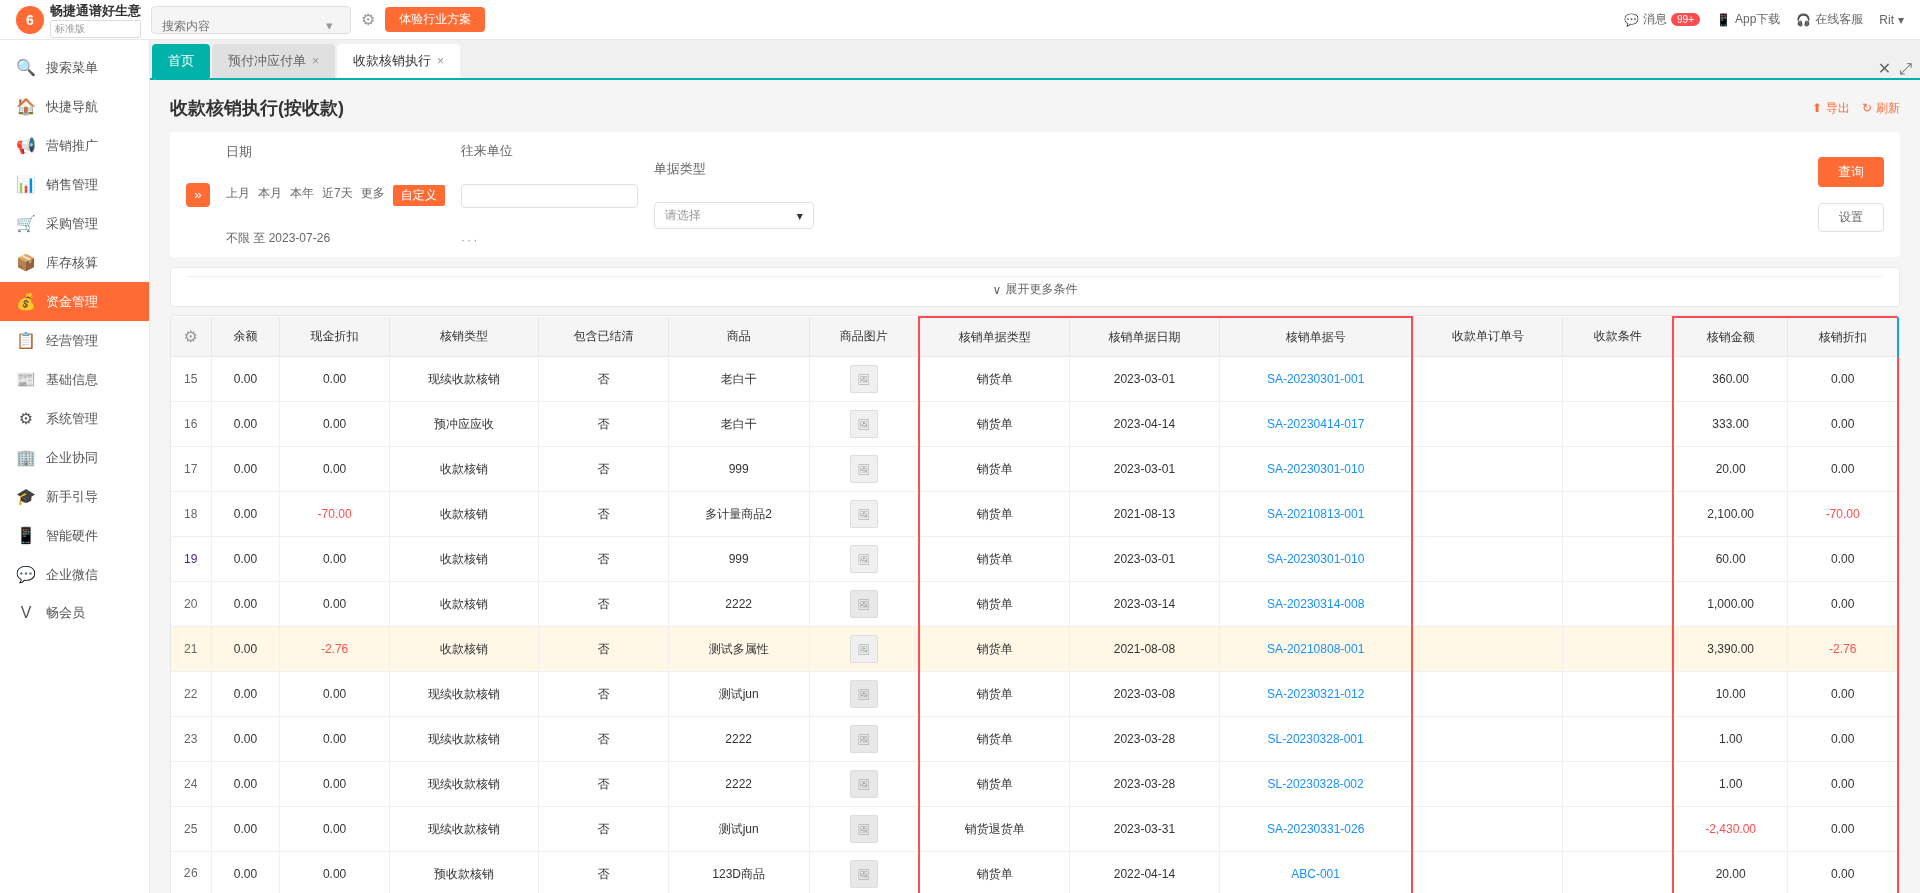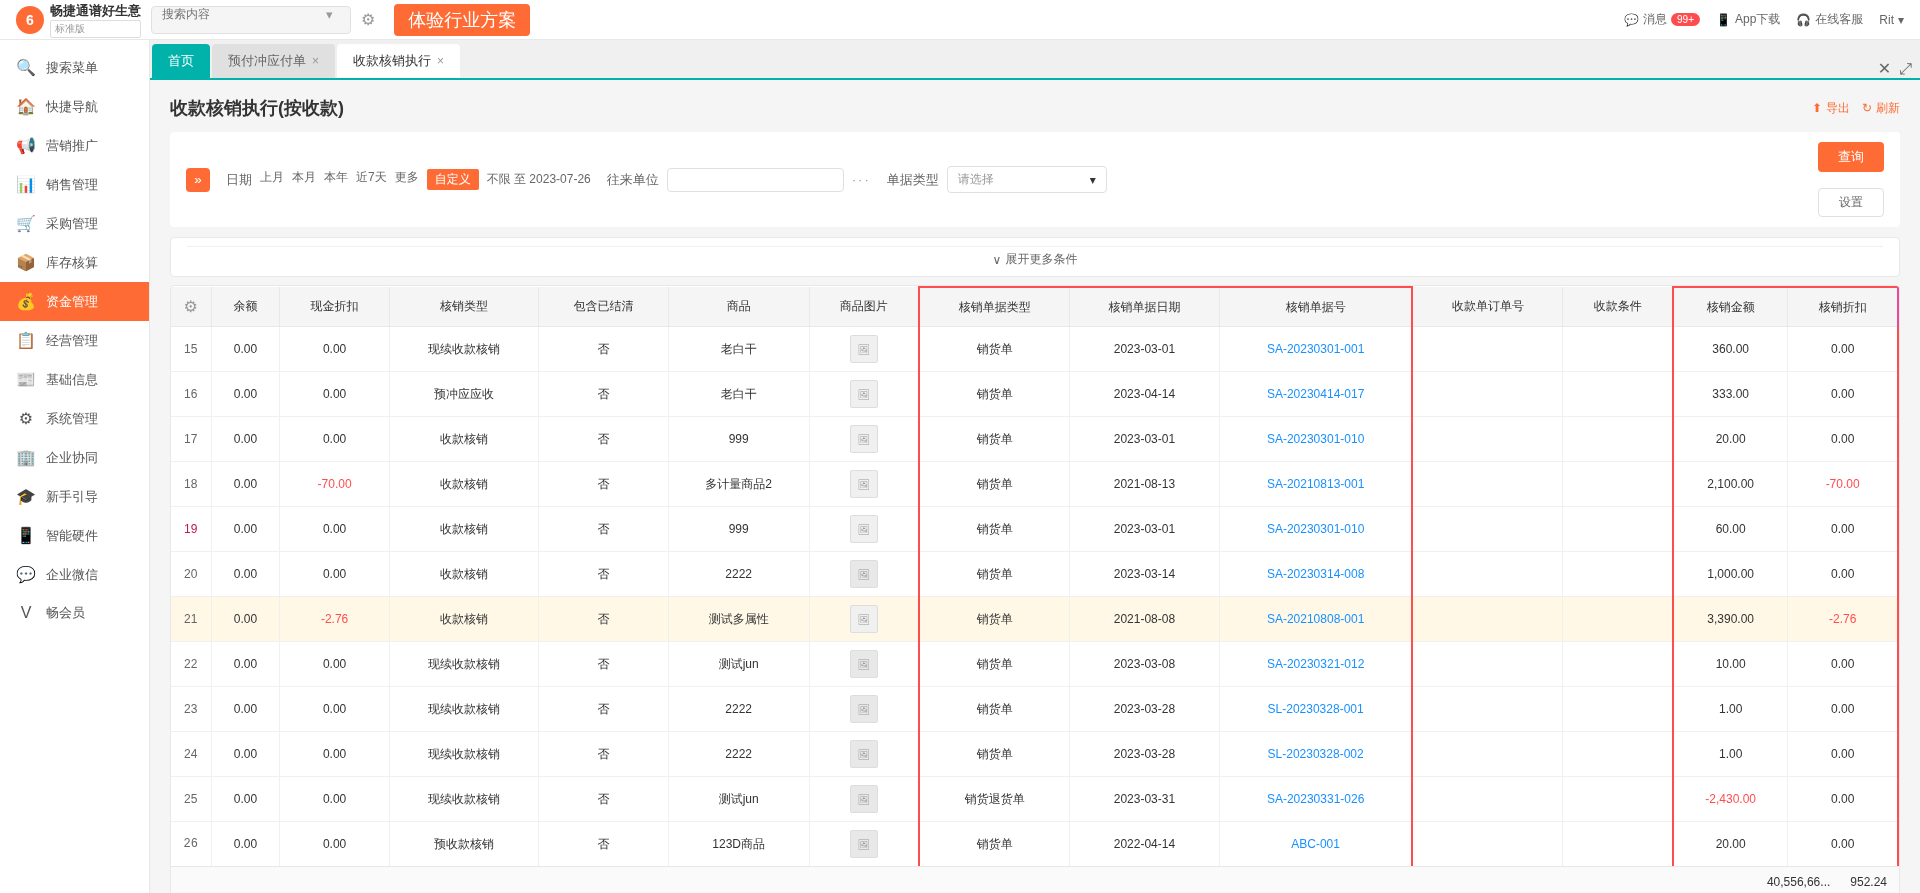--- a/index.html
+++ b/index.html
@@ -5,24 +5,24 @@
     * { box-sizing: border-box; margin: 0; padding: 0; }
     body { font-family: 'Microsoft YaHei', Arial, sans-serif; font-size: 13px; background: #f5f5f5; color: #333; overflow: hidden; height: 893px; }
     
     
     .top-bar { height: 40px; background: #fff; display: flex; align-items: center; padding: 0 16px; border-bottom: 1px solid #e8e8e8; justify-content: space-between; }
     .top-bar-left { display: flex; align-items: center; gap: 10px; }
     .logo-area { display: flex; align-items: center; gap: 6px; }
     .logo-icon { width: 28px; height: 28px; background: #ff6b35; border-radius: 50%; display: flex; align-items: center; justify-content: center; color: white; font-size: 14px; font-weight: bold; }
     .brand-name { font-size: 13px; font-weight: bold; color: #333; }
     .edition-badge { font-size: 10px; color: #999; border: 1px solid #ddd; padding: 1px 4px; border-radius: 2px; }
-    .search-bar { display: flex; align-items: flex-start; background: #f5f5f5; border: 1px solid #e0e0e0; border-radius: 4px; padding: 0 10px; height: 28px; min-width: 200px; }
+    .search-bar { display: flex; align-items: flex-end; background: #f5f5f5; border: 1px solid #e0e0e0; border-radius: 4px; padding: 0 10px; height: 28px; min-width: 200px; }
     .search-bar input { border: none; background: transparent; outline: none; font-size: 12px; width: 160px; }
     .chevron-icon { color: #999; margin-left: 4px; cursor: pointer; }
-    .industry-btn { background: #ff6b35; color: white; border: none; padding: 4px 14px; border-radius: 4px; cursor: pointer; font-size: 18px; margin-left: 9px; }
+    .industry-btn { background: #ff6b35; color: white; border: none; padding: 4px 14px; border-radius: 4px; cursor: pointer; font-size: 12px; }
     .top-bar-right { display: flex; align-items: center; gap: 16px; }
     .top-right-item { display: flex; align-items: center; gap: 4px; font-size: 12px; color: #666; cursor: pointer; }
     .badge-red { background: #ff4d4f; color: white; border-radius: 10px; padding: 1px 6px; font-size: 10px; }
     
     
     .main-layout { display: flex; height: 853px; }
     
     
     .sidebar { width: 150px; background: #fff; border-right: 1px solid #e8e8e8; display: flex; flex-direction: column; padding-top: 8px; }
     .sidebar-item { display: flex; align-items: center; gap: 10px; padding: 10px 16px; cursor: pointer; color: #555; font-size: 13px; }
@@ -42,21 +42,21 @@
     
     .page-content { flex: 1; padding: 16px 20px; background: #f5f5f5; overflow: hidden; }
     .page-header { display: flex; align-items: center; justify-content: space-between; margin-bottom: 12px; }
     .page-title { font-size: 18px; font-weight: bold; color: #333; }
     .page-actions { display: flex; gap: 12px; align-items: center; }
     .action-btn { display: flex; align-items: center; gap: 4px; font-size: 12px; color: #ff6b35; cursor: pointer; background: none; border: none; }
     
     
     .filter-bar { background: #fff; border-radius: 4px; padding: 10px 16px; margin-bottom: 10px; display: flex; align-items: center; gap: 16px; flex-wrap: wrap; }
     .filter-expand-btn { background: #ff6b35; color: white; border: none; width: 24px; height: 24px; border-radius: 4px; cursor: pointer; display: flex; align-items: center; justify-content: center; }
-    .filter-group { display: flex; align-items: center; gap: 8px; }
+    .filter-group { display: flex; gap: 24px; flex-direction: column; }
     .filter-label { color: #666; font-size: 13px; }
     .date-links { display: flex; gap: 8px; }
     .date-link { color: #666; font-size: 12px; cursor: pointer; }
     .date-link.custom { background: #ff6b35; color: white; padding: 2px 8px; border-radius: 2px; }
     .date-range { color: #666; font-size: 12px; }
     .filter-input { border: 1px solid #e0e0e0; border-radius: 4px; padding: 4px 10px; font-size: 12px; outline: none; min-width: 120px; color: #333; }
     .filter-dots { color: #999; letter-spacing: 2px; cursor: pointer; }
     .filter-select { display: flex; align-items: center; border: 1px solid #e0e0e0; border-radius: 4px; padding: 4px 10px; font-size: 12px; min-width: 160px; cursor: pointer; justify-content: space-between; }
     .query-btn { background: #ff6b35; color: white; border: none; padding: 6px 20px; border-radius: 4px; cursor: pointer; font-size: 13px; }
     .settings-btn { background: none; border: 1px solid #e0e0e0; color: #666; padding: 5px 14px; border-radius: 4px; cursor: pointer; font-size: 12px; }
@@ -282,21 +282,21 @@
                 <th>核销类型</th>
                 <th>包含已结清</th>
                 <th>商品</th>
                 <th>商品图片</th>
                 <th style="border-left:2px solid #ff4d4f;border-top:2px solid #ff4d4f;border-right:1px solid #e8e8e8;">核销单据类型</th>
                 <th style="border-top:2px solid #ff4d4f;">核销单据日期</th>
                 <th style="border-top:2px solid #ff4d4f;border-right:2px solid #ff4d4f;">核销单据号</th>
                 <th>收款单订单号</th>
                 <th>收款条件</th>
                 <th style="border-left:2px solid #ff4d4f;border-top:2px solid #ff4d4f;">核销金额</th>
-                <th style="border-top:2px solid #ff4d4f;border-right:2px solid #ec4899;">核销折扣</th>
+                <th style="border-top:2px solid #ff4d4f;border-right:2px solid #0ea5e9;">核销折扣</th>
               </tr>
             </thead>
             <tbody id="table-body">
             <tr>
       <td style="color:#666;">15</td>
       <td>0.00</td>
       <td style="">0.00</td>
       <td>现续收款核销</td>
       <td>否</td>
       <td>老白干</td>
@@ -375,21 +375,21 @@
       <td style="">2021-08-13</td>
       <td style="border-right:2px solid #ff4d4f;">
         <a class="link-text">SA-20210813-001</a>
       </td>
       <td></td>
       <td></td>
       <td style="border-left:2px solid #ff4d4f;">2,100.00</td>
       <td style="border-right:2px solid #ff4d4f;color:#ff4d4f;">-70.00</td>
     </tr>
                 <tr>
-      <td style="color:#be185d;text-align:center;">19</td>
+      <td style="color:#4c1d95;text-align:center;">19</td>
       <td>0.00</td>
       <td style="">0.00</td>
       <td>收款核销</td>
       <td>否</td>
       <td>999</td>
       <td>
         <div class="product-thumb ">
           🖼
         </div>
       </td>

